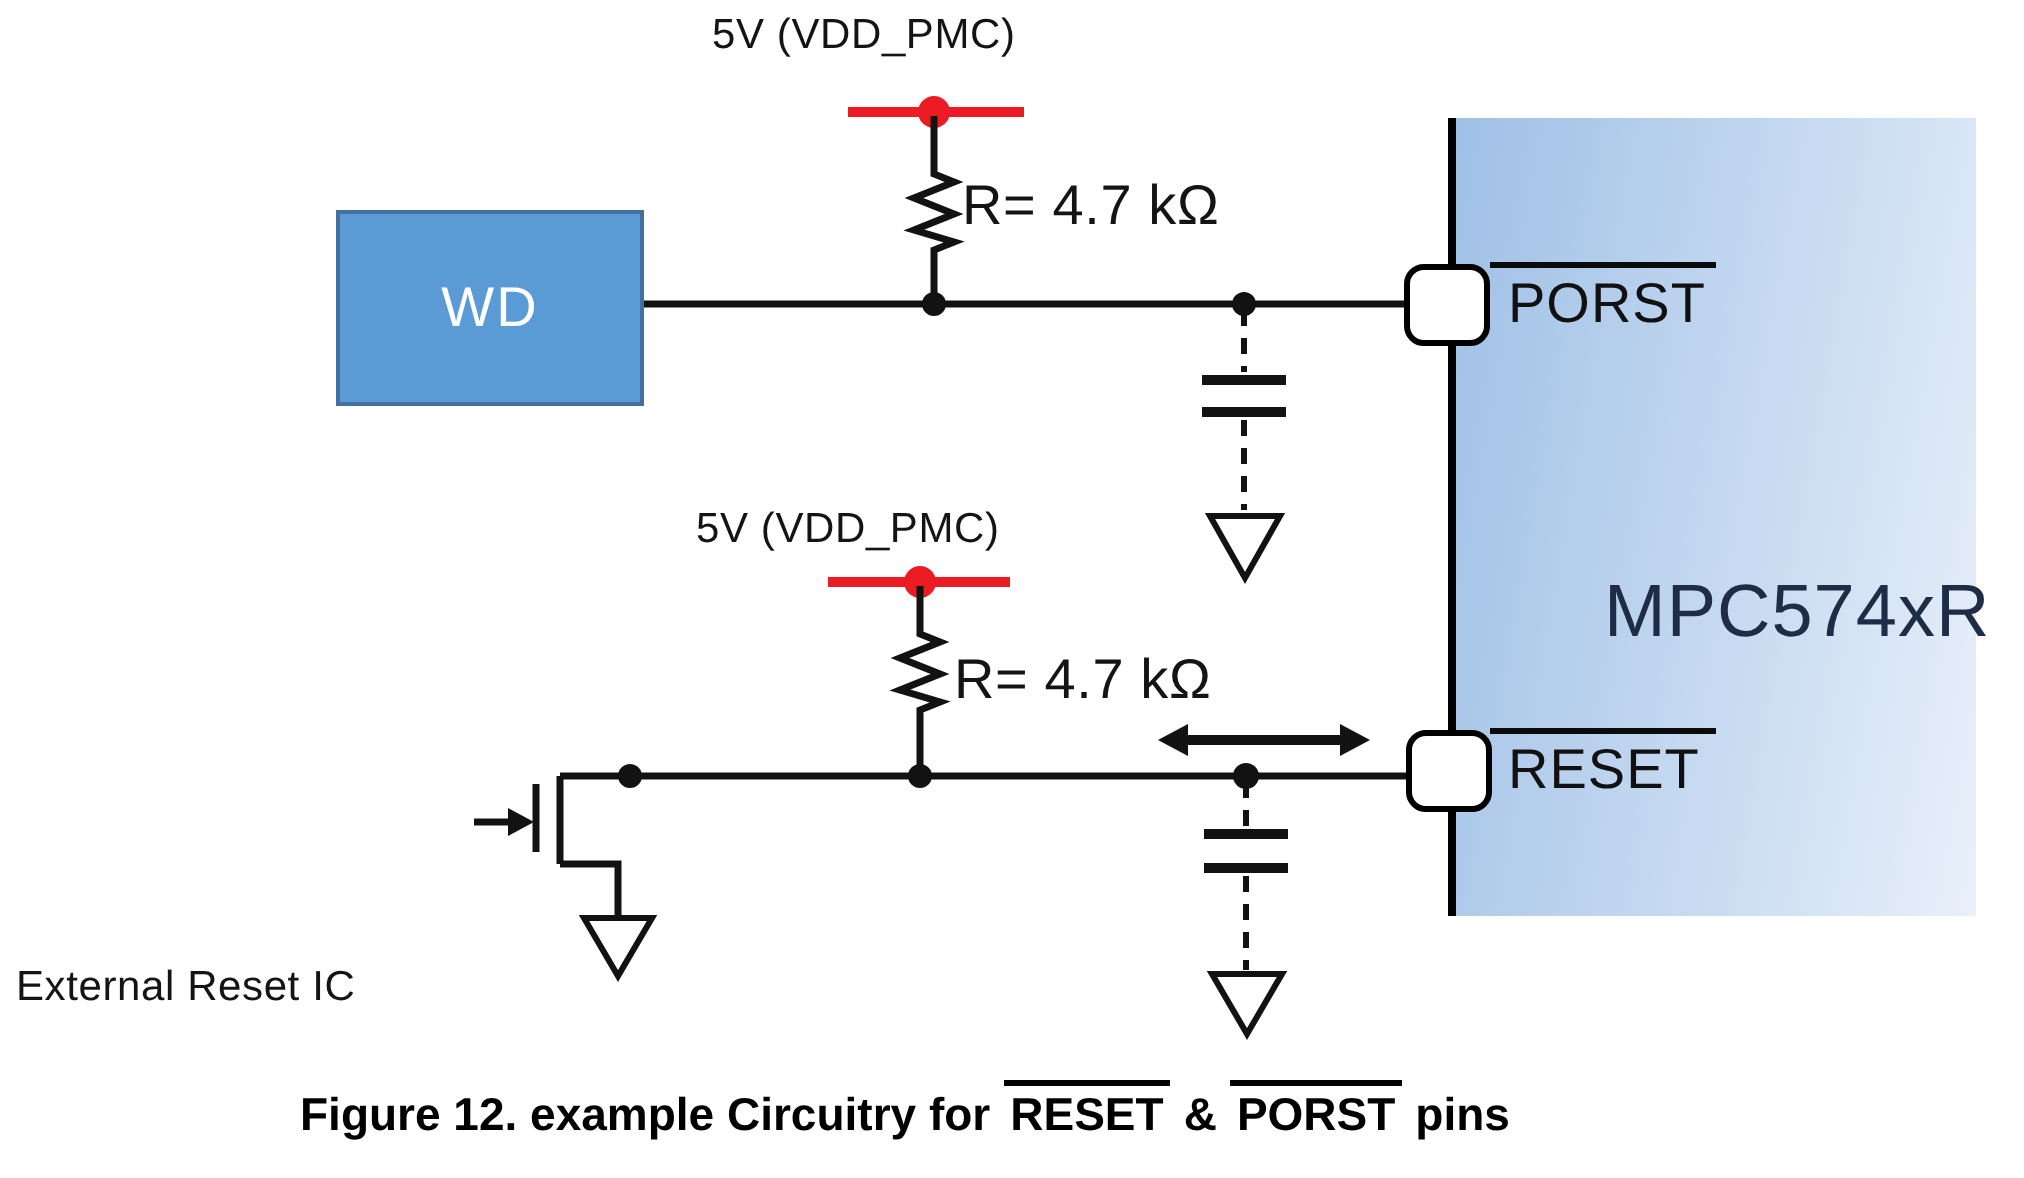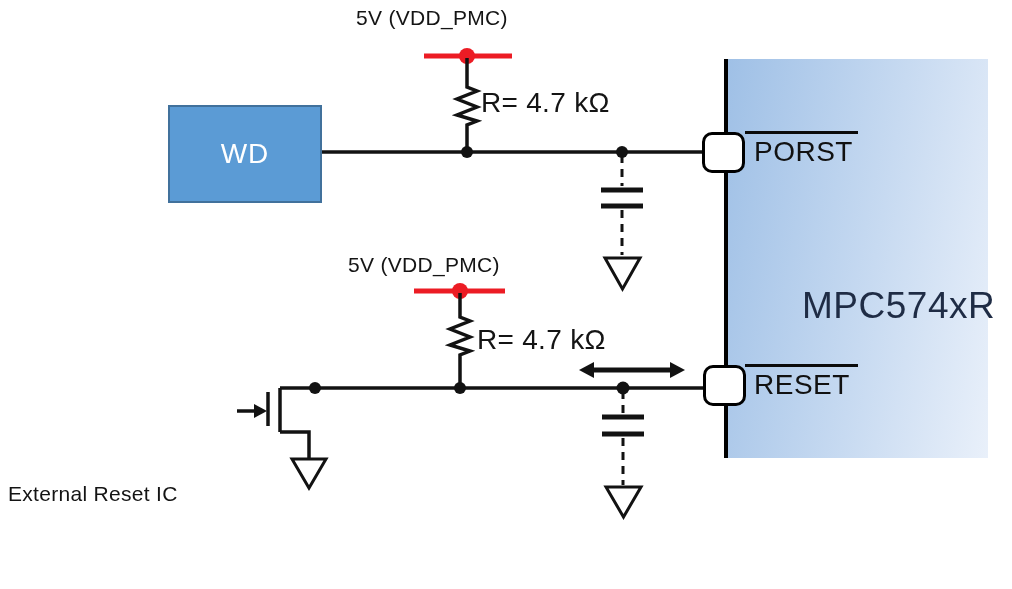--- a/index.html
+++ b/index.html
@@ -155,14 +155,17 @@
   <div id="wd-box" class="abs">
     <span>WD</span>
   </div>
 
   <div id="vdd-top" class="dlabel abs">5V (VDD_PMC)</div>
   <div id="r-top" class="dlabel abs">R= 4.7 kΩ</div>
   <div id="vdd-bottom" class="dlabel abs">5V (VDD_PMC)</div>
   <div id="r-bottom" class="dlabel abs">R= 4.7 kΩ</div>
   <div id="resetic-label" class="dlabel abs">External Reset IC</div>
 
+  <div id="caption" class="abs">
+    <span class="cap-part">Figure 12. example Circuitry for</span><span class="cap-over">RESET</span><span class="cap-part">&amp;</span><span class="cap-over">PORST</span><span class="cap-part">pins</span>
+  </div>
 
 </div>
 
 </body></html>

